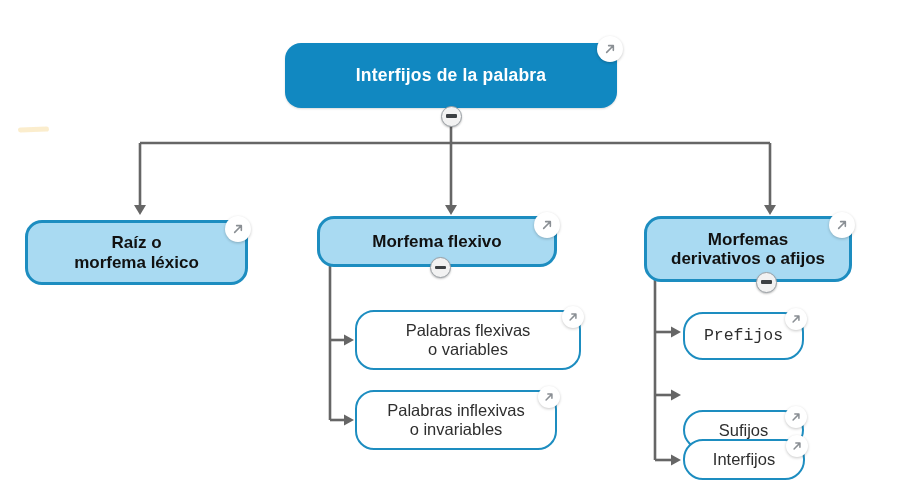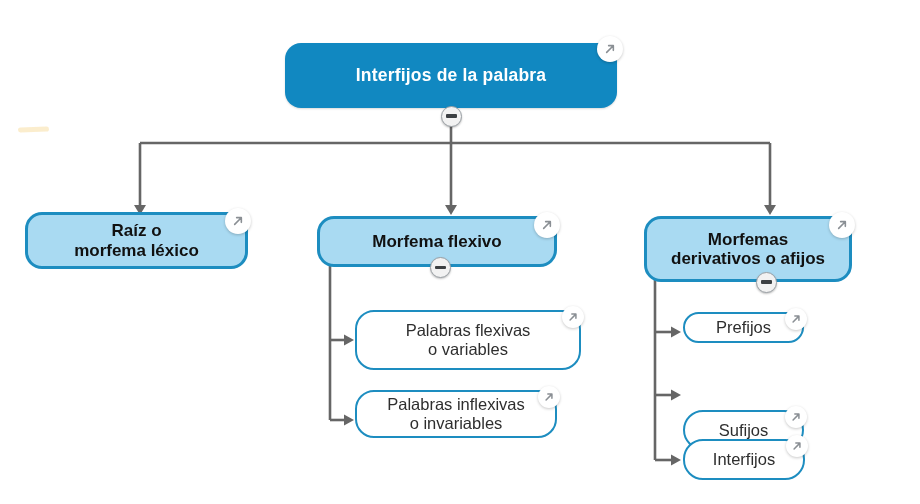--- a/index.html
+++ b/index.html
@@ -100,21 +100,21 @@
     <span class="corner-icon">
       <svg width="16" height="16" viewBox="0 0 24 24">
           <path d="M7 17 L16.5 7.5 M10 7 H17 V14" fill="none" stroke="#8a8f94" stroke-width="2.4" stroke-linecap="round" stroke-linejoin="round"></path>
         </svg>
     </span>
   </div>
   <div class="minus-btn" style="left:440.5px;top:105.5px;">
     <span class="bar"></span>
   </div>
 
-  <div class="node l1-node" style="left:25px;top:212px;width:223px;height:57px;">
+  <div class="node l1-node" style="left:25px;top:220px;width:223px;height:65px;">
     <span class="ln">Raíz o</span>
     <span class="ln">morfema léxico</span>
     <span class="corner-icon">
       <svg width="16" height="16" viewBox="0 0 24 24">
           <path d="M7 17 L16.5 7.5 M10 7 H17 V14" fill="none" stroke="#8a8f94" stroke-width="2.4" stroke-linecap="round" stroke-linejoin="round"></path>
         </svg>
     </span>
   </div>
 
   <div class="node l1-node" style="left:317px;top:216px;width:240px;height:51px;">
@@ -145,31 +145,31 @@
   <div class="node leaf-node" style="left:355px;top:310px;width:226px;height:60px;">
     <span class="ln">Palabras flexivas</span>
     <span class="ln">o variables</span>
     <span class="corner-icon small">
       <svg width="14" height="14" viewBox="0 0 24 24">
           <path d="M7 17 L16.5 7.5 M10 7 H17 V14" fill="none" stroke="#8a8f94" stroke-width="2.6" stroke-linecap="round" stroke-linejoin="round"></path>
         </svg>
     </span>
   </div>
 
-  <div class="node leaf-node" style="left:355px;top:390px;width:202px;height:48px;">
+  <div class="node leaf-node" style="left:355px;top:390px;width:202px;height:60px;">
     <span class="ln">Palabras inflexivas</span>
     <span class="ln">o invariables</span>
     <span class="corner-icon small">
       <svg width="14" height="14" viewBox="0 0 24 24">
           <path d="M7 17 L16.5 7.5 M10 7 H17 V14" fill="none" stroke="#8a8f94" stroke-width="2.6" stroke-linecap="round" stroke-linejoin="round"></path>
         </svg>
     </span>
   </div>
 
-  <div class="node leaf-node" style="left:683px;top:312px;width:121px;height:31px;border-radius:20px;">
+  <div class="node leaf-node" style="left:683px;top:312px;width:121px;height:48px;border-radius:20px;font-family:Liberation Mono, monospace;">
     <span class="ln">Prefijos</span>
     <span class="corner-icon small">
       <svg width="14" height="14" viewBox="0 0 24 24">
           <path d="M7 17 L16.5 7.5 M10 7 H17 V14" fill="none" stroke="#8a8f94" stroke-width="2.6" stroke-linecap="round" stroke-linejoin="round"></path>
         </svg>
     </span>
   </div>
 
   <div class="node leaf-node" style="left:683px;top:375px;width:121px;height:40px;border-radius:20px;margin-top:35px;">
     <span class="ln">Sufijos</span>

